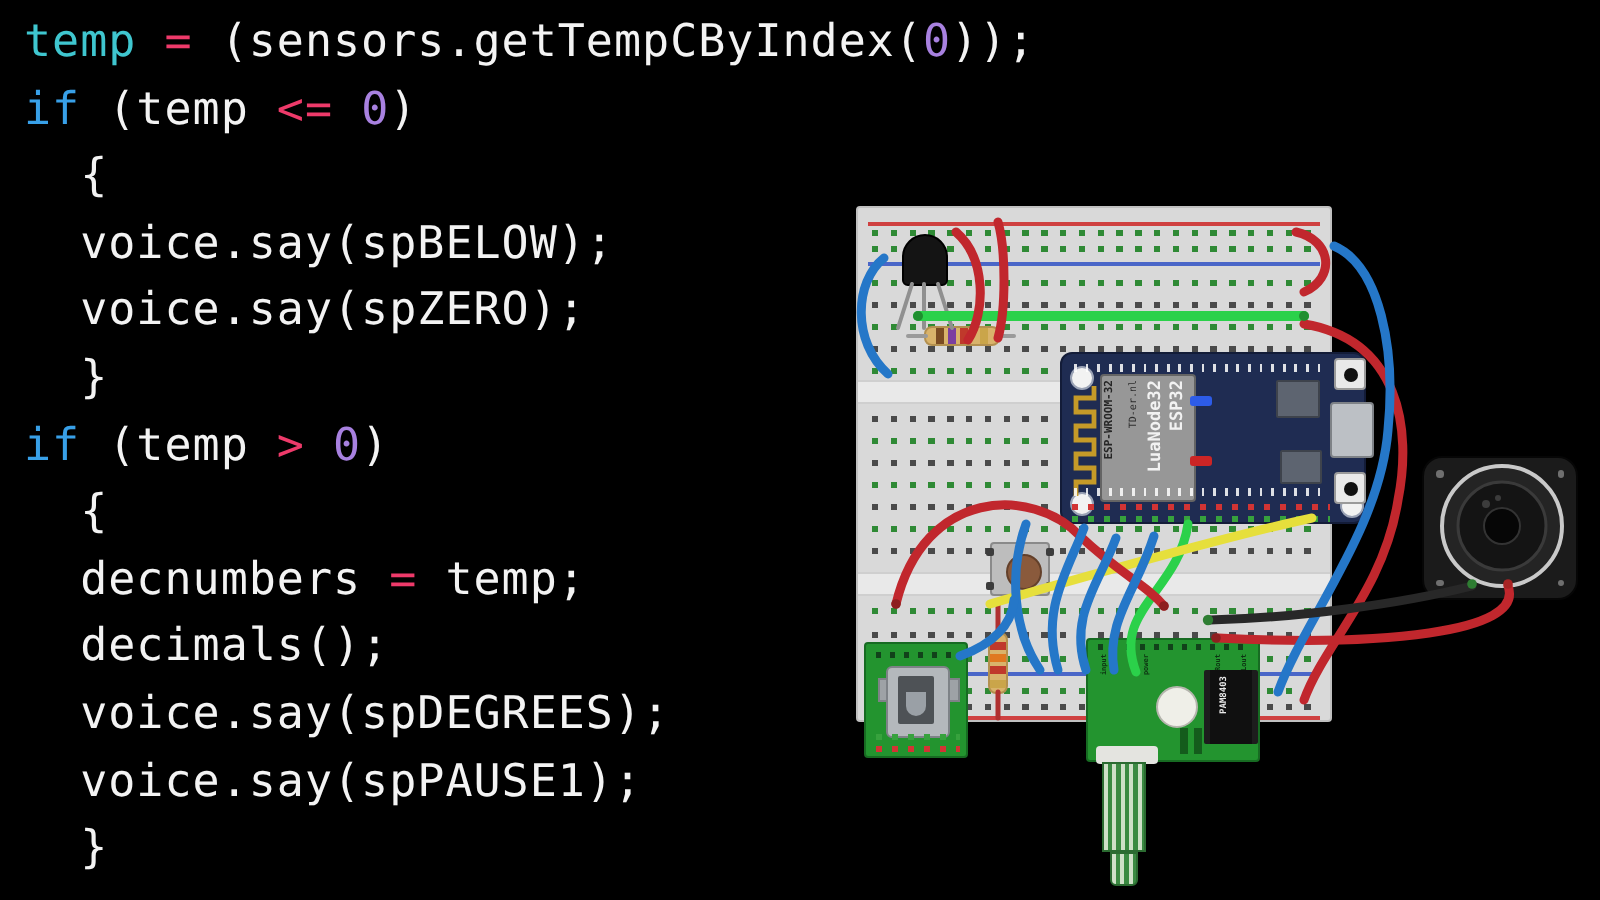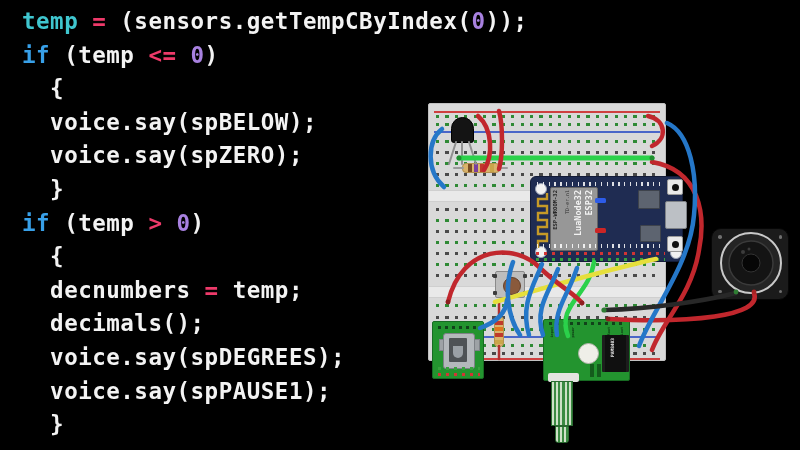--- a/index.html
+++ b/index.html
@@ -1,19 +1,19 @@
 <!DOCTYPE html>
 <html><head>
 <meta charset="utf-8">
 <style>
   html,body{margin:0;padding:0;background:#000;}
   #stage{position:relative;width:800px;height:450px;background:#000;overflow:hidden;
          font-family:"DejaVu Sans Mono","Liberation Mono",monospace;}
   
-  #code{position:absolute;left:22px;top:5px;white-space:pre;font-size:22.5px;font-weight:bold;
+  #code{position:absolute;left:12px;top:5px;white-space:pre;font-size:22.5px;font-weight:normal;
         line-height:33.6px;letter-spacing:0.5px;}
   .code-line{height:33.6px;}
   
   
   #breadboard{position:absolute;left:428px;top:103px;width:238px;height:258px;background:#d9d9d9;
               border:1px solid #c0c0c0;border-radius:2px;box-sizing:border-box;}
   .rail{position:absolute;left:5px;width:226px;height:2px;}
   .rail.red{background:#cf4040;}
   .rail.blue{background:#4a66c8;}
   .holes{position:absolute;left:7px;width:224px;height:3.2px;}

